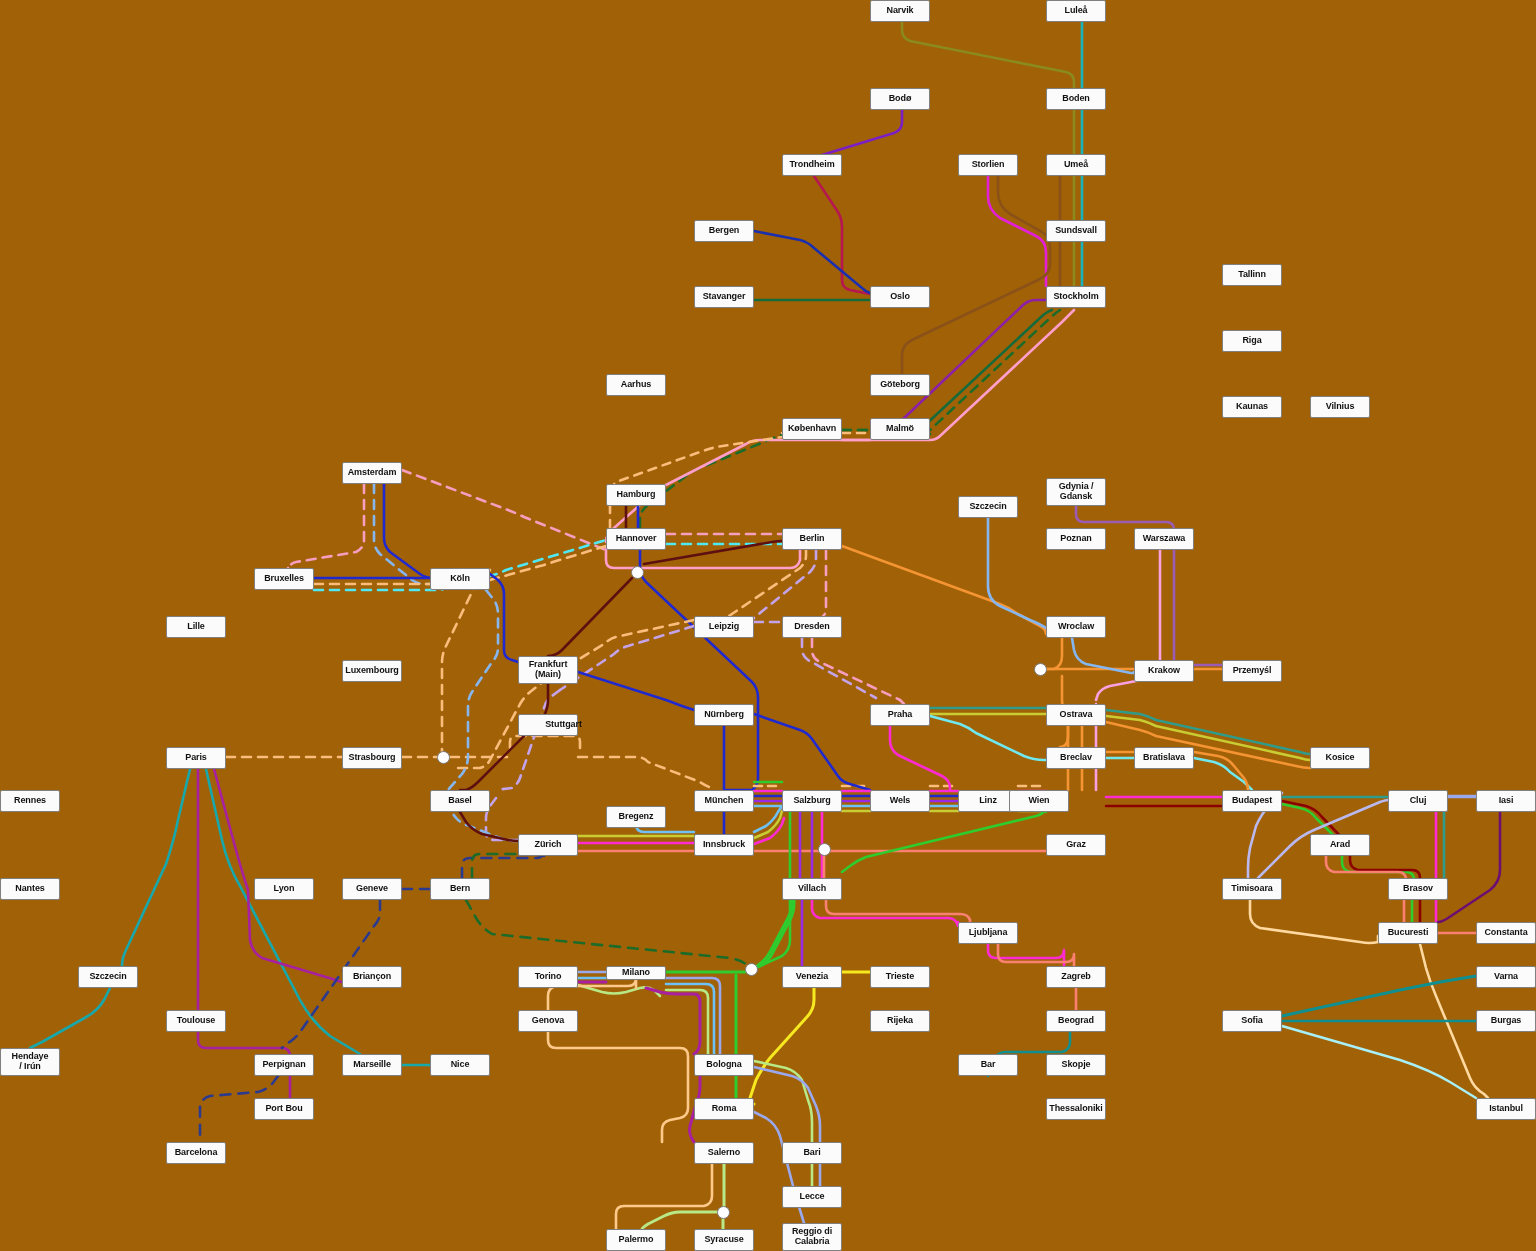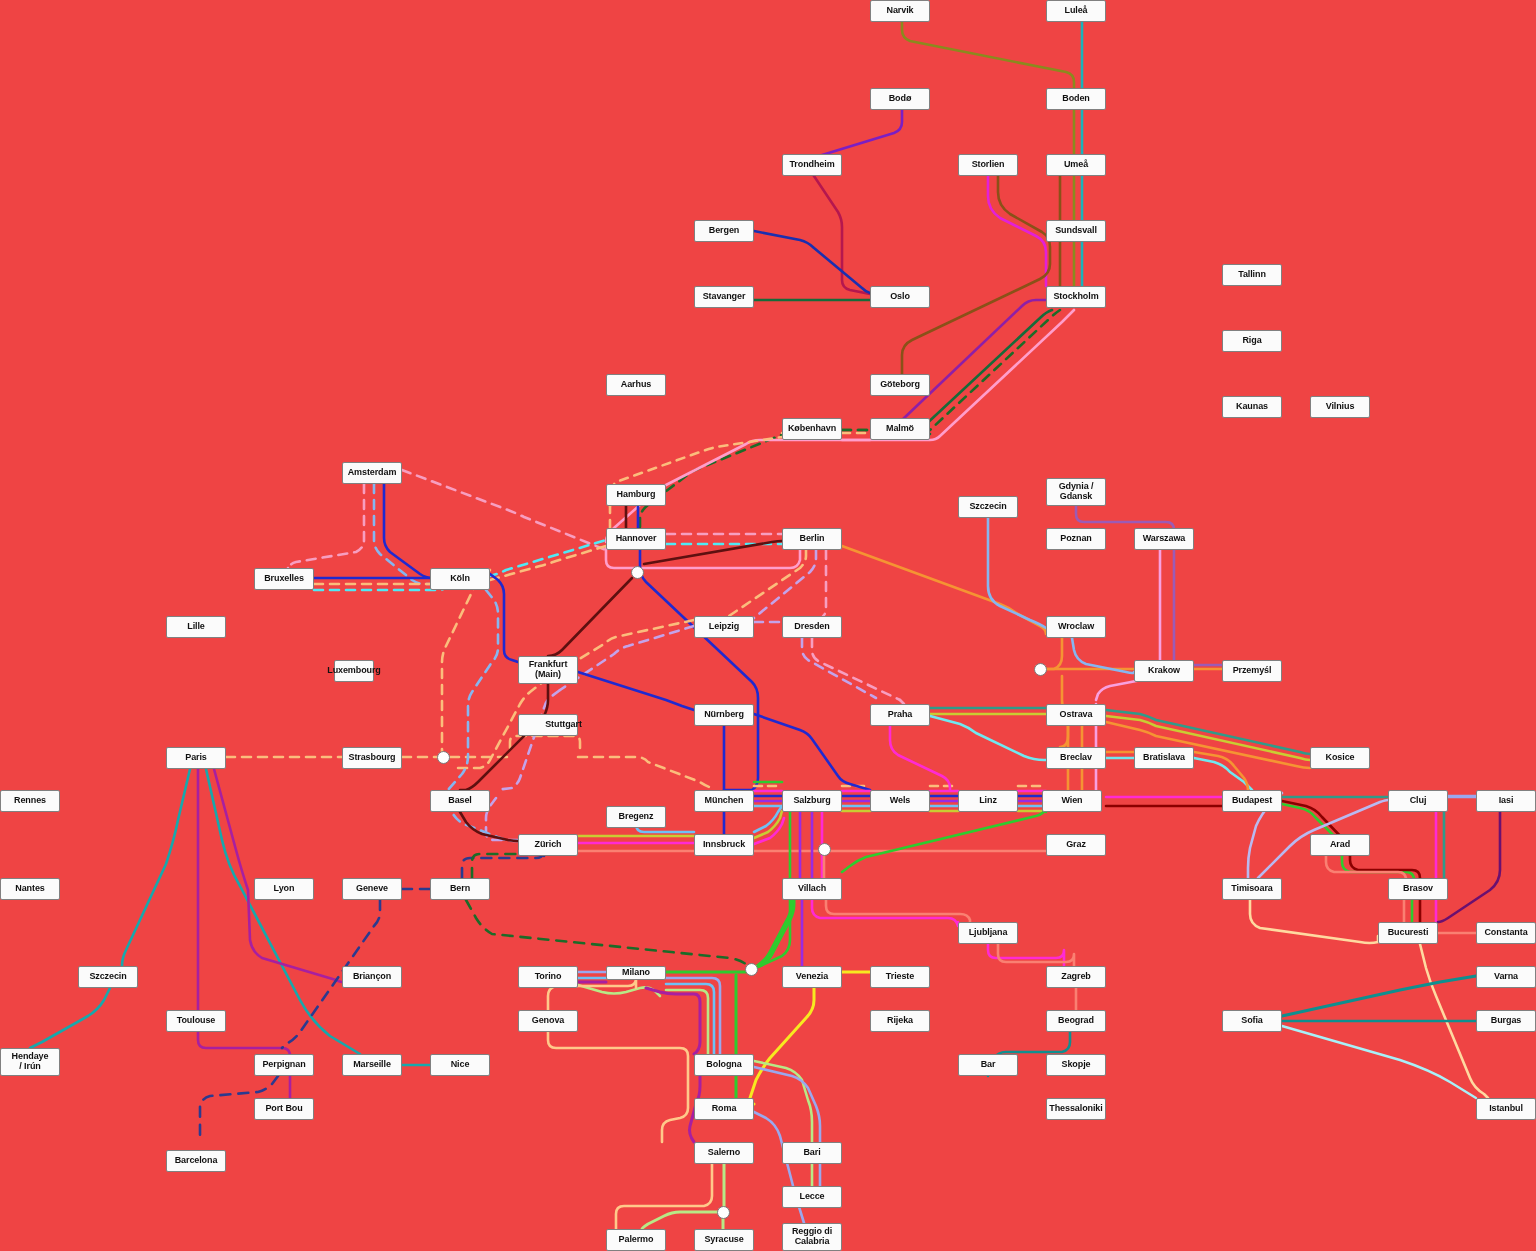--- a/index.html
+++ b/index.html
@@ -5,21 +5,21 @@
   * { box-sizing: border-box; }
   html, body {
     margin: 0; padding: 0;
     background: #ffffff;
     font-family: "Liberation Sans", sans-serif;
   }
   #map-root {
     position: relative;
     width: 1536px;
     height: 1251px;
-    background: #ef4444;
+    background: #a16207;
     overflow: hidden;
   }
   #network-svg {
     position: absolute;
     left: 0; top: 0;
     width: 1536px;
     height: 1251px;
   }
   #station-layer {
     position: absolute;
@@ -452,42 +452,42 @@
       <div class="station" style="left: 606px; top: 528px; width: 60px; height: 22px;">Hannover</div>
       <div class="station" style="left: 782px; top: 528px; width: 60px; height: 22px;">Berlin</div>
       <div class="station" style="left: 1046px; top: 528px; width: 60px; height: 22px;">Poznan</div>
       <div class="station" style="left: 1134px; top: 528px; width: 60px; height: 22px;">Warszawa</div>
       <div class="station" style="left: 254px; top: 568px; width: 60px; height: 22px;">Bruxelles</div>
       <div class="station" style="left: 430px; top: 568px; width: 60px; height: 22px;">Köln</div>
       <div class="station" style="left: 166px; top: 616px; width: 60px; height: 22px;">Lille</div>
       <div class="station" style="left: 694px; top: 616px; width: 60px; height: 22px;">Leipzig</div>
       <div class="station" style="left: 782px; top: 616px; width: 60px; height: 22px;">Dresden</div>
       <div class="station" style="left: 1046px; top: 616px; width: 60px; height: 22px;">Wroclaw</div>
-      <div class="station" style="left: 334px; top: 660px; width: 40px; height: 22px;">Luxembourg</div>
+      <div class="station" style="left: 342px; top: 660px; width: 60px; height: 22px;">Luxembourg</div>
       <div class="station" style="left: 518px; top: 656px; width: 60px; height: 28px;">Frankfurt
 (Main)</div>
       <div class="station" style="left: 1134px; top: 660px; width: 60px; height: 22px;">Krakow</div>
       <div class="station" style="left: 1222px; top: 660px; width: 60px; height: 22px;">Przemyśl</div>
       <div class="station" style="left: 694px; top: 704px; width: 60px; height: 22px;">Nürnberg</div>
       <div class="station" style="left: 870px; top: 704px; width: 60px; height: 22px;">Praha</div>
       <div class="station" style="left: 1046px; top: 704px; width: 60px; height: 22px;">Ostrava</div>
       <div class="station" style="left: 166px; top: 747px; width: 60px; height: 22px;">Paris</div>
       <div class="station" style="left: 342px; top: 747px; width: 60px; height: 22px;">Strasbourg</div>
       <div class="station" style="left: 518px; top: 714px; width: 60px; height: 22px; padding-left: 32px;">Stuttgart</div>
       <div class="station" style="left: 1046px; top: 747px; width: 60px; height: 22px;">Breclav</div>
       <div class="station" style="left: 1134px; top: 747px; width: 60px; height: 22px;">Bratislava</div>
       <div class="station" style="left: 1310px; top: 747px; width: 60px; height: 22px;">Kosice</div>
       <div class="station" style="left: 0px; top: 790px; width: 60px; height: 22px;">Rennes</div>
       <div class="station" style="left: 430px; top: 790px; width: 60px; height: 22px;">Basel</div>
       <div class="station" style="left: 606px; top: 790px; width: 60px; height: 22px; margin-top: 16px;">Bregenz</div>
       <div class="station" style="left: 694px; top: 790px; width: 60px; height: 22px;">München</div>
       <div class="station" style="left: 782px; top: 790px; width: 60px; height: 22px;">Salzburg</div>
       <div class="station" style="left: 870px; top: 790px; width: 60px; height: 22px;">Wels</div>
       <div class="station" style="left: 958px; top: 790px; width: 60px; height: 22px;">Linz</div>
-      <div class="station" style="left: 1042px; top: 790px; width: 60px; height: 22px;">Wien</div>
+      <div class="station" style="left: 1009px; top: 790px; width: 60px; height: 22px;">Wien</div>
       <div class="station" style="left: 1222px; top: 790px; width: 60px; height: 22px;">Budapest</div>
       <div class="station" style="left: 1388px; top: 790px; width: 60px; height: 22px;">Cluj</div>
       <div class="station" style="left: 1476px; top: 790px; width: 60px; height: 22px;">Iasi</div>
       <div class="station" style="left: 518px; top: 834px; width: 60px; height: 22px;">Zürich</div>
       <div class="station" style="left: 694px; top: 834px; width: 60px; height: 22px;">Innsbruck</div>
       <div class="station" style="left: 1046px; top: 834px; width: 60px; height: 22px;">Graz</div>
       <div class="station" style="left: 1310px; top: 834px; width: 60px; height: 22px;">Arad</div>
       <div class="station" style="left: 254px; top: 878px; width: 60px; height: 22px;">Lyon</div>
       <div class="station" style="left: 342px; top: 878px; width: 60px; height: 22px;">Geneve</div>
       <div class="station" style="left: 430px; top: 878px; width: 60px; height: 22px;">Bern</div>
@@ -517,21 +517,21 @@
       <div class="station" style="left: 254px; top: 1054px; width: 60px; height: 22px;">Perpignan</div>
       <div class="station" style="left: 342px; top: 1054px; width: 60px; height: 22px;">Marseille</div>
       <div class="station" style="left: 430px; top: 1054px; width: 60px; height: 22px;">Nice</div>
       <div class="station" style="left: 694px; top: 1054px; width: 60px; height: 22px;">Bologna</div>
       <div class="station" style="left: 958px; top: 1054px; width: 60px; height: 22px;">Bar</div>
       <div class="station" style="left: 1046px; top: 1054px; width: 60px; height: 22px;">Skopje</div>
       <div class="station" style="left: 254px; top: 1098px; width: 60px; height: 22px;">Port Bou</div>
       <div class="station" style="left: 694px; top: 1098px; width: 60px; height: 22px;">Roma</div>
       <div class="station" style="left: 1046px; top: 1098px; width: 60px; height: 22px;">Thessaloniki</div>
       <div class="station" style="left: 1476px; top: 1098px; width: 60px; height: 22px;">Istanbul</div>
-      <div class="station" style="left: 166px; top: 1142px; width: 60px; height: 22px; margin-top: 8px;">Barcelona</div>
+      <div class="station" style="left: 166px; top: 1142px; width: 60px; height: 22px;">Barcelona</div>
       <div class="station" style="left: 694px; top: 1142px; width: 60px; height: 22px;">Salerno</div>
       <div class="station" style="left: 782px; top: 1142px; width: 60px; height: 22px;">Bari</div>
       <div class="station" style="left: 782px; top: 1186px; width: 60px; height: 22px;">Lecce</div>
       <div class="station" style="left: 606px; top: 1229px; width: 60px; height: 22px;">Palermo</div>
       <div class="station" style="left: 694px; top: 1229px; width: 60px; height: 22px;">Syracuse</div>
       <div class="station" style="left: 782px; top: 1223px; width: 60px; height: 28px;">Reggio di
 Calabria</div>
       <div class="interchange" style="left: 630.5px; top: 565.5px;"></div>
       <div class="interchange" style="left: 436.5px; top: 750.5px;"></div>
       <div class="interchange" style="left: 1033.5px; top: 662.5px;"></div>

